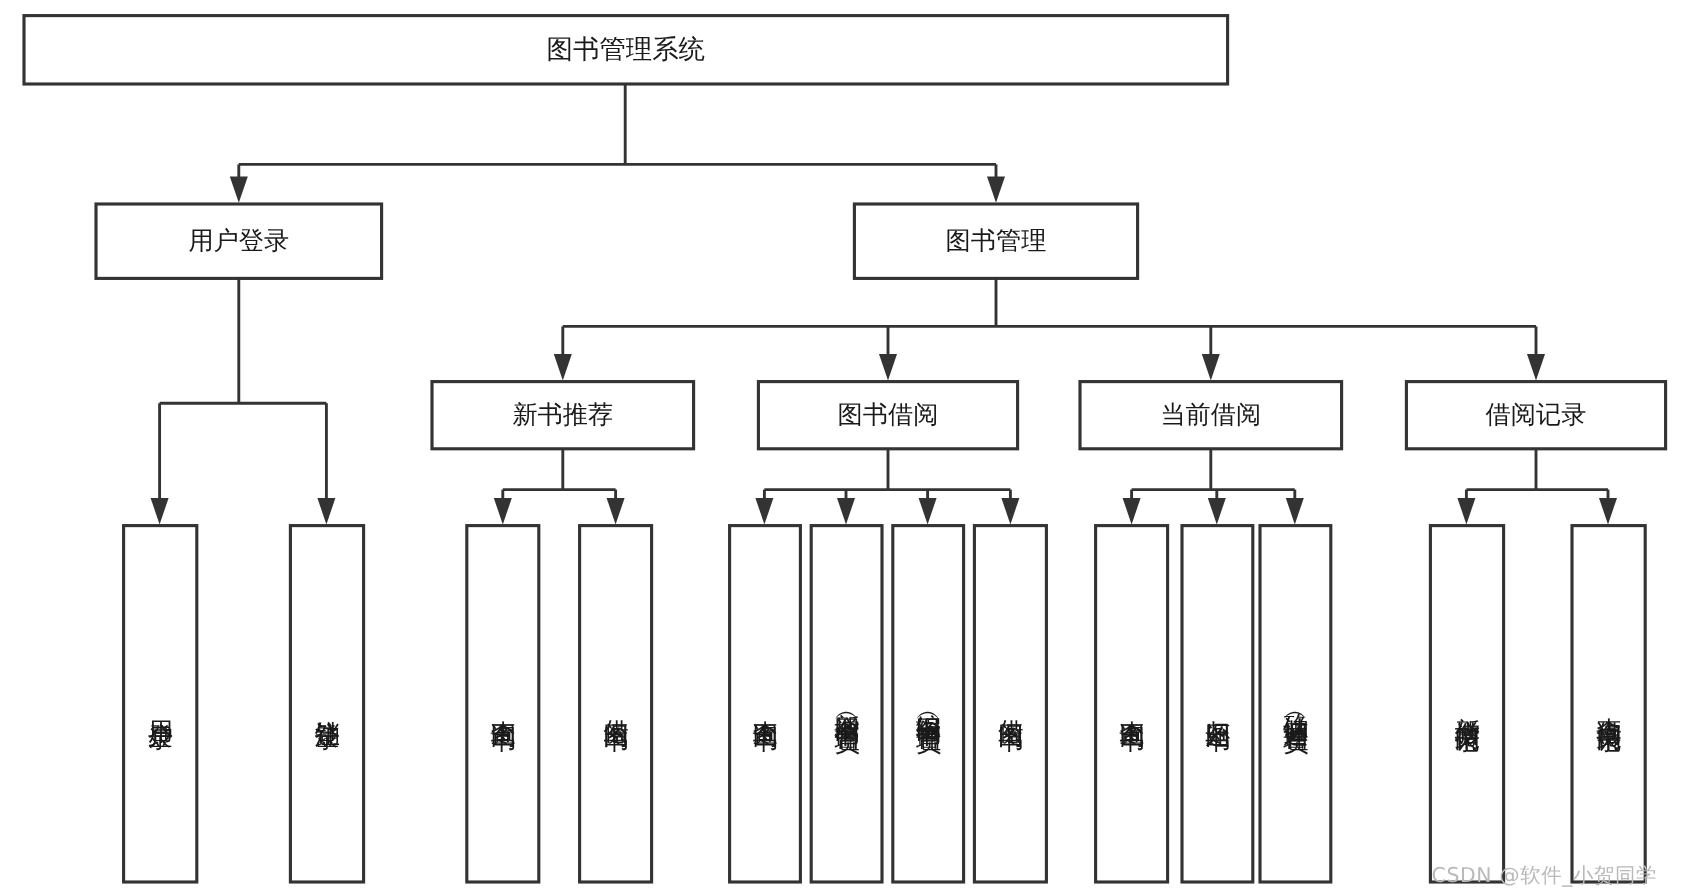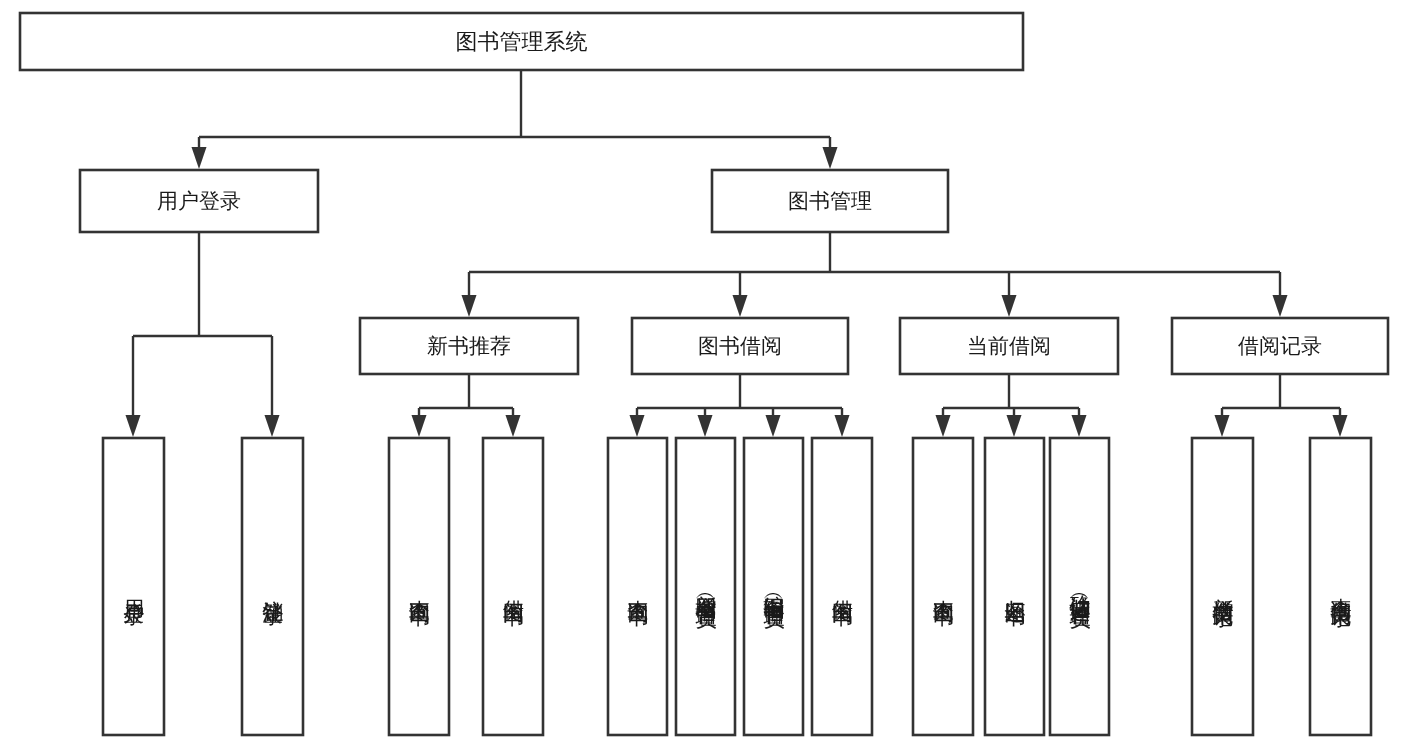--- a/index.html
+++ b/index.html
@@ -195,13 +195,14 @@
       <div class="vlabel" style="left: 608px; top: 438px; width: 59px; height: 297px;">查询图书</div>
       <div class="vlabel" style="left: 676px; top: 438px; width: 59px; height: 297px;">新增图书（管理员）</div>
       <div class="vlabel" style="left: 744px; top: 438px; width: 59px; height: 297px;">编辑图书（管理员）</div>
       <div class="vlabel" style="left: 812px; top: 438px; width: 60px; height: 297px;">借阅图书</div>
       <div class="vlabel" style="left: 913px; top: 438px; width: 60px; height: 297px;">查询图书</div>
       <div class="vlabel" style="left: 985px; top: 438px; width: 59px; height: 297px;">归还图书</div>
       <div class="vlabel" style="left: 1050px; top: 438px; width: 59px; height: 297px;">确认归还（管理员）</div>
       <div class="vlabel" style="left: 1192px; top: 438px; width: 61px; height: 297px;">新增借阅记录</div>
       <div class="vlabel" style="left: 1310px; top: 438px; width: 61px; height: 297px;">查询借阅记录</div>
     </div>
+  <div class="watermark" style="left: 1193px; top: 718px; color: rgb(185, 185, 185);">CSDN @软件_小贺同学</div>
 </div>
 
 </body></html>

